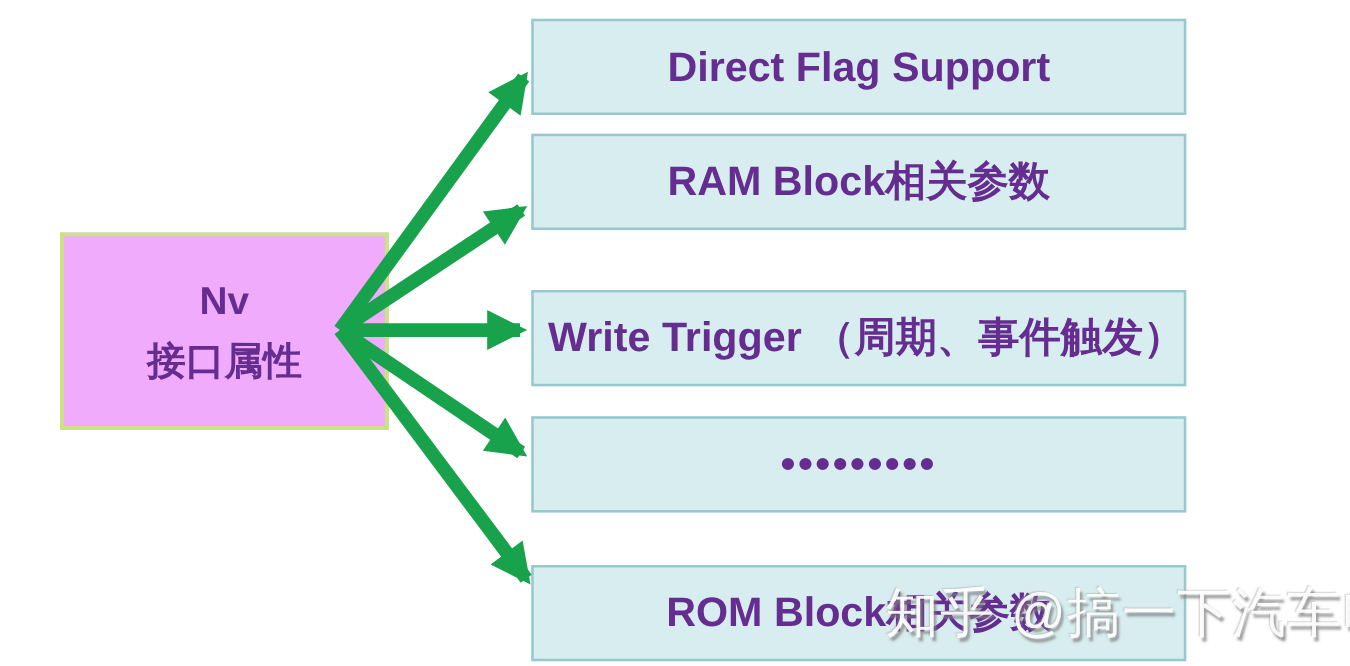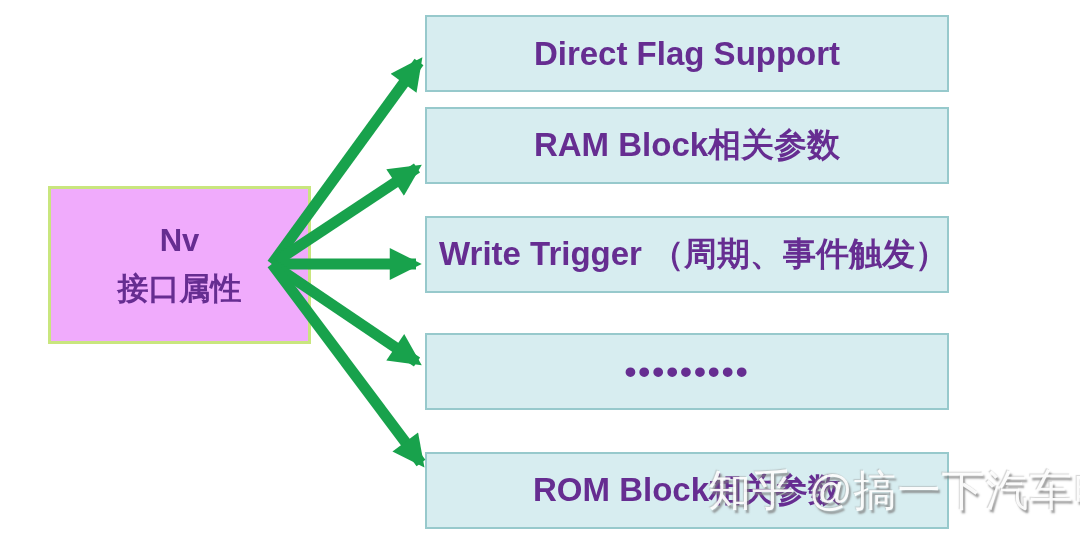--- a/index.html
+++ b/index.html
@@ -54,21 +54,21 @@
     z-index: 1;
   }
   .branch .branch-label {
     color: #662d91;
     font-size: 33px;
     font-weight: bold;
     white-space: nowrap;
   }
   .branch.b1 { top: 15px; }
   .branch.b2 { top: 107px; }
-  .branch.b3 { top: 216px; justify-content: flex-start; padding-left: 12px; }
+  .branch.b3 { top: 232px; justify-content: center; padding-left: 12px; }
   .branch.b4 { top: 333px; }
   .branch.b5 { top: 438px; margin-top: 14px; }
   .branch.b4 .branch-label {
     font-size: 34px;
     letter-spacing: 2px;
   }
   
   .arrows {
     position: absolute;
     left: 0;

